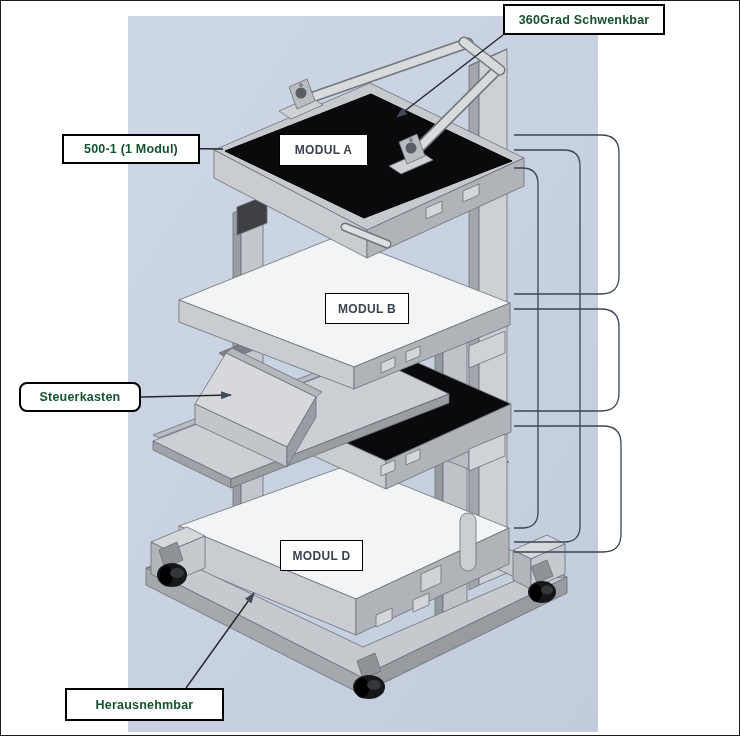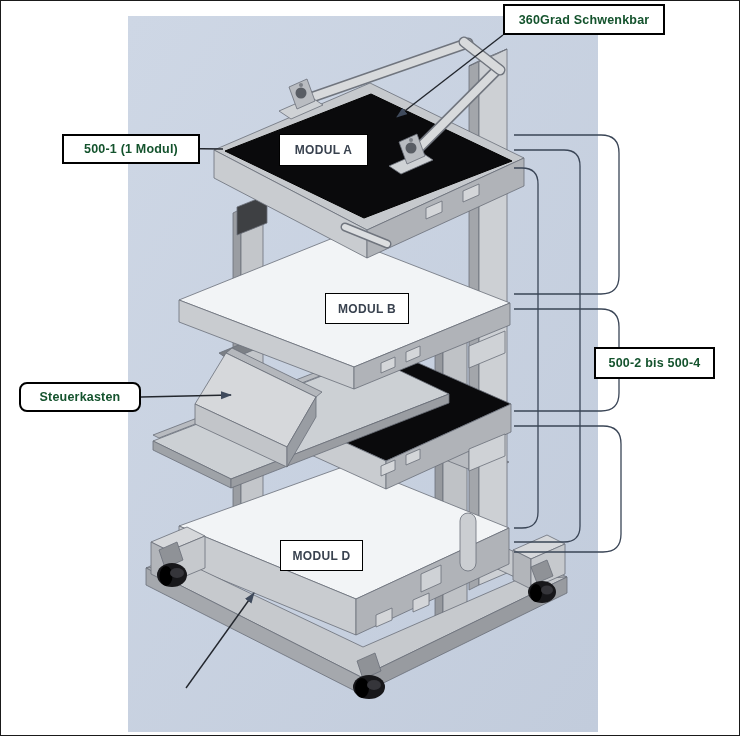--- a/index.html
+++ b/index.html
@@ -185,19 +185,19 @@
       <line class="leader" x1="139" y1="147" x2="222" y2="148"></line>
       <line class="leader" x1="140" y1="396" x2="230" y2="394" marker-end="url(#arw)"></line>
       <line class="leader" x1="502" y1="34" x2="396" y2="116" marker-end="url(#arw)"></line>
       <line class="leader" x1="185" y1="687" x2="253" y2="592" marker-end="url(#arw)"></line>
     </g>
   </svg>
 
   <div class="box" style="left:502px;top:3px;width:162px;height:31px;">360Grad Schwenkbar</div>
   <div class="box" style="left:17px;top:133px;width:138px;height:30px;margin-left:44px;">500-1 (1 Modul)</div>
   <div class="box" style="left:18px;top:381px;width:122px;height:30px;border-radius:8px;">Steuerkasten</div>
-  <div class="box" style="left:593px;top:346px;width:121px;height:32px;">500-2 bis 500-4</div>
+  <div class="box" style="left:64px;top:687px;width:159px;height:33px;">Herausnehmbar</div>
 
   <div class="module-label" style="left:278px;top:133px;width:89px;height:32px;">MODUL A</div>
   <div class="module-label" style="left:324px;top:292px;width:84px;height:31px;">MODUL B</div>
   <div class="module-label" style="left:279px;top:539px;width:83px;height:31px;">MODUL D</div>
 
 </div>
 
 </body></html>

